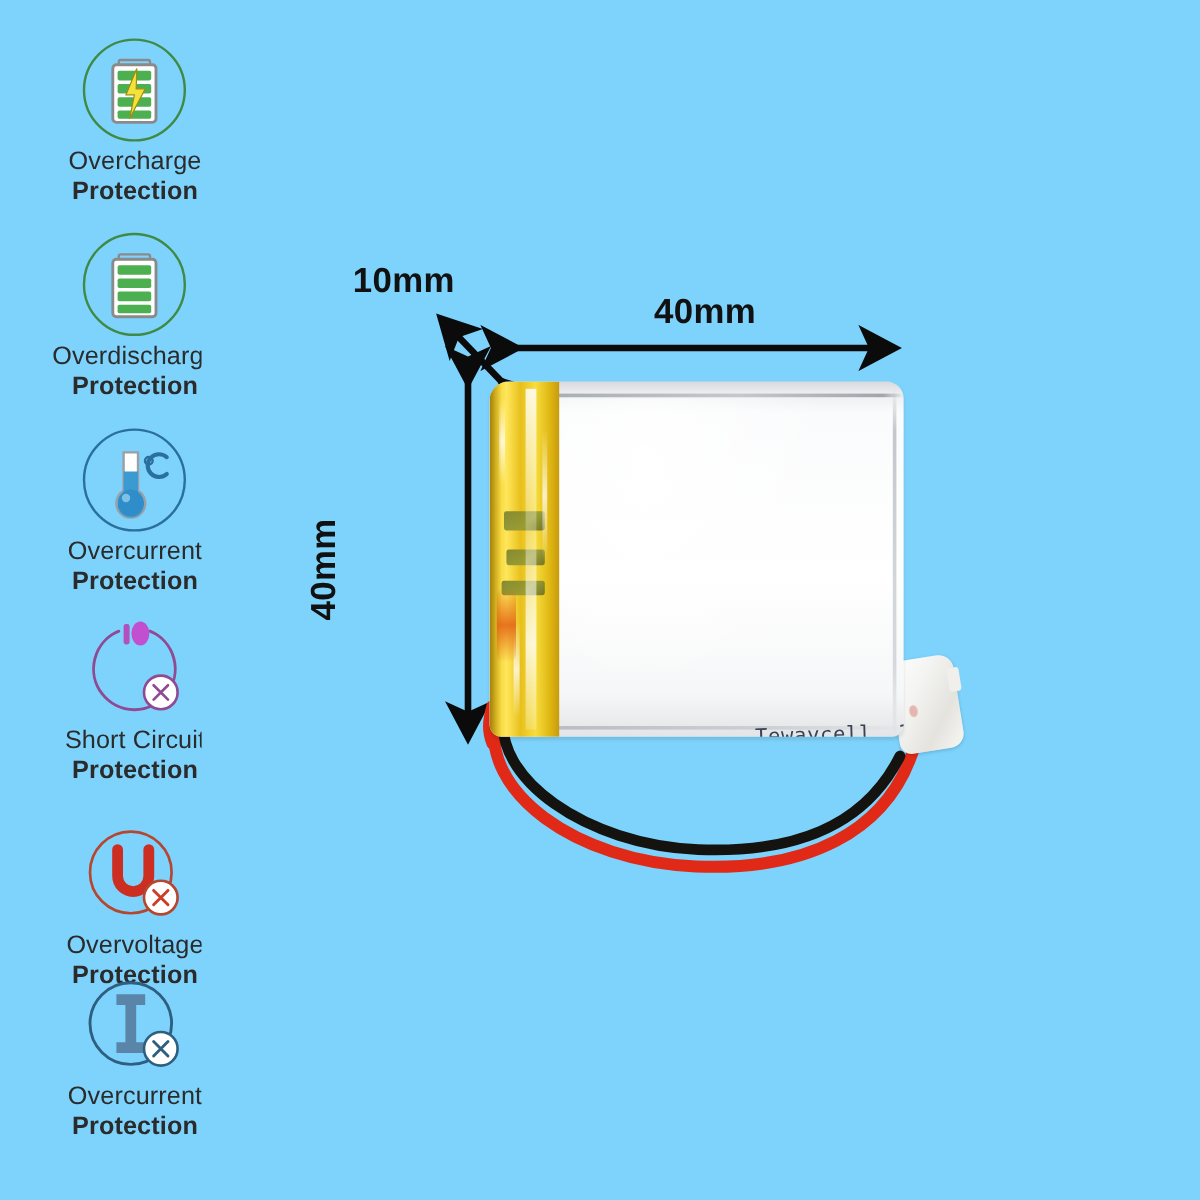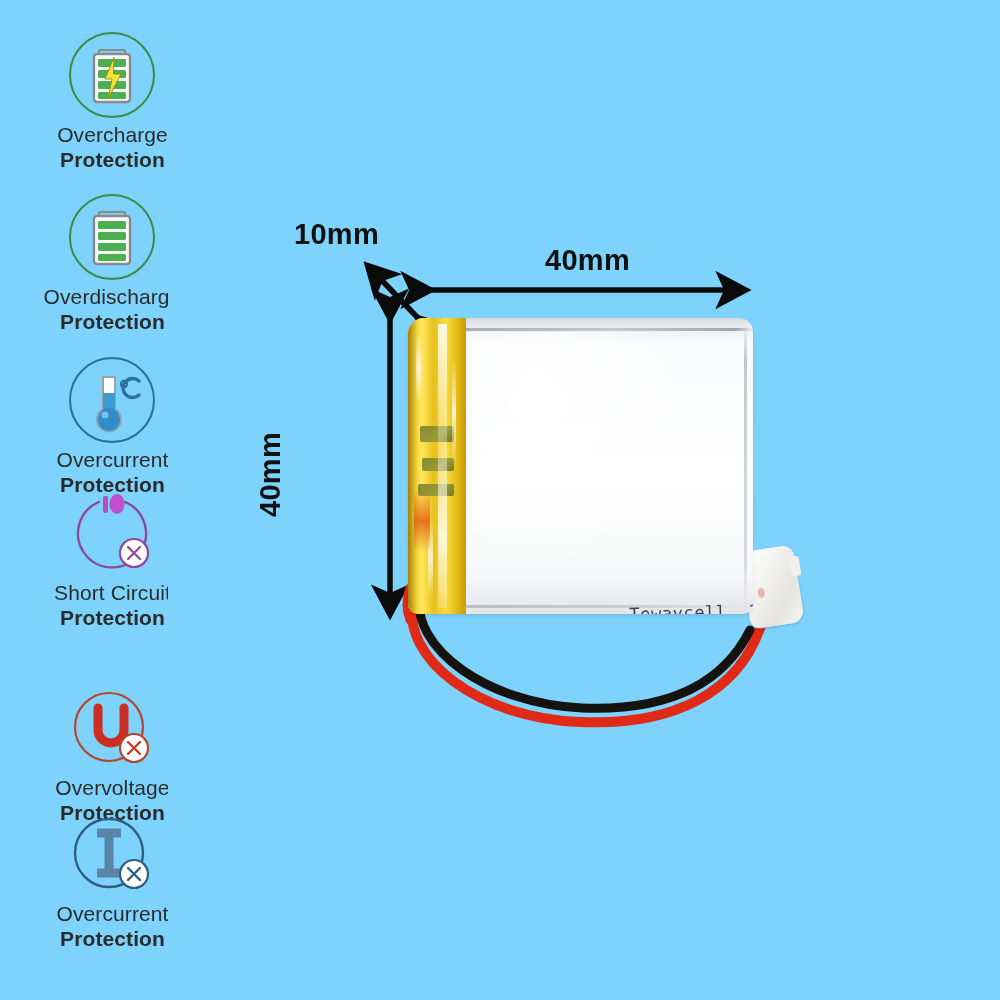--- a/index.html
+++ b/index.html
@@ -264,21 +264,21 @@
           <circle cx="55" cy="27" r="3.2" fill="none" stroke="#2a6f9e" stroke-width="2"></circle>
           <path d="M70 24 a9.5 9.5 0 1 0 0 14" fill="none" stroke="#2a6f9e" stroke-width="3.4" stroke-linecap="round"></path>
         </svg>
       </div>
       <div class="feature-label">
         <span>Overcurrent</span>
         <span class="l2">Protection</span>
       </div>
     </div>
 
-    <div class="feature-item" style="top:488px;">
+    <div class="feature-item" style="top:512px;">
       <div class="feature-icon-wrap">
         <svg class="feature-svg" viewBox="0 0 86 86">
           <path d="M30 12 A34 34 0 1 0 56 12" fill="none" stroke="#8f4a93" stroke-width="2.4" stroke-linecap="round"></path>
           <rect x="34" y="6" width="5" height="17" rx="2" fill="#b44fbe"></rect>
           <ellipse cx="48" cy="14" rx="7.5" ry="10" fill="#c24fd0"></ellipse>
           <circle cx="65" cy="63" r="14" fill="#fff" stroke="#8f4a93" stroke-width="2.2"></circle>
           <path d="M59 57 L71 69 M71 57 L59 69" stroke="#8f4a93" stroke-width="2.2" stroke-linecap="round"></path>
         </svg>
       </div>
       <div class="feature-label">

